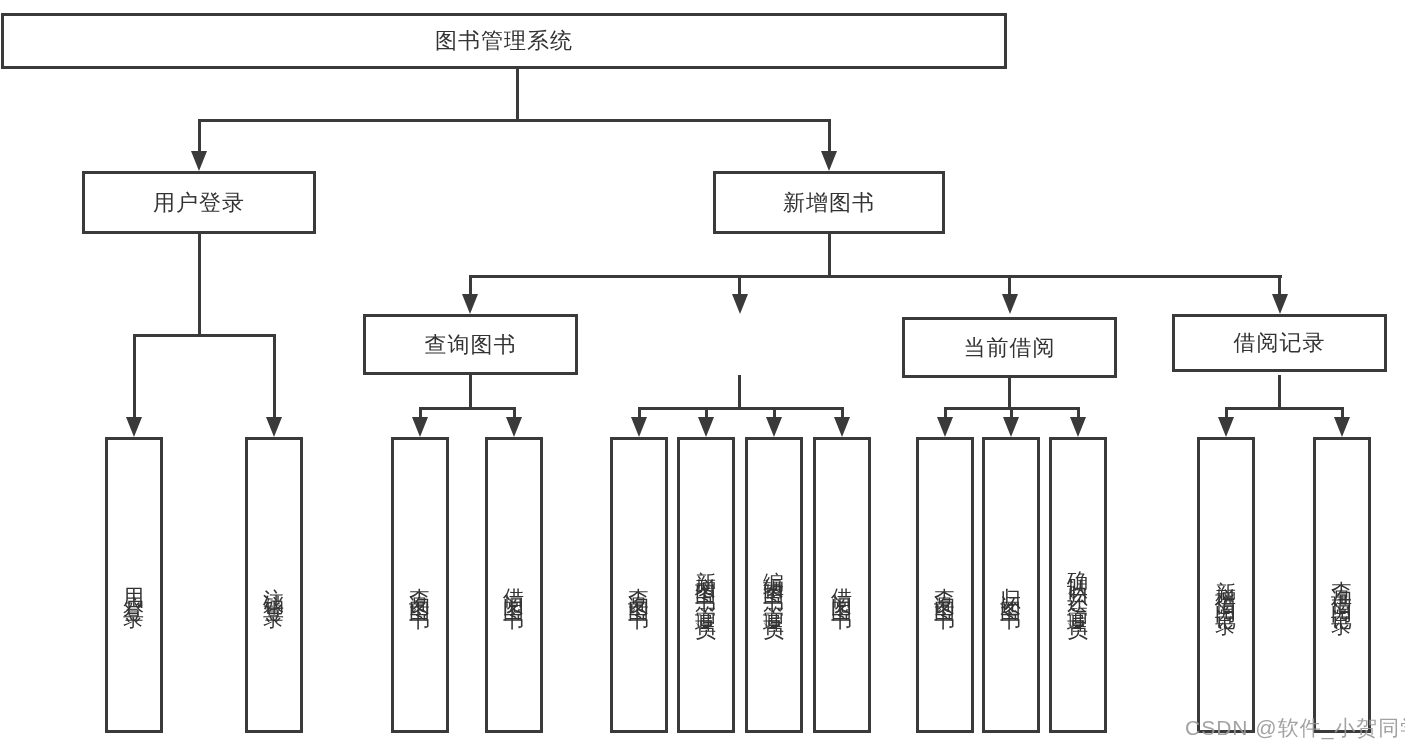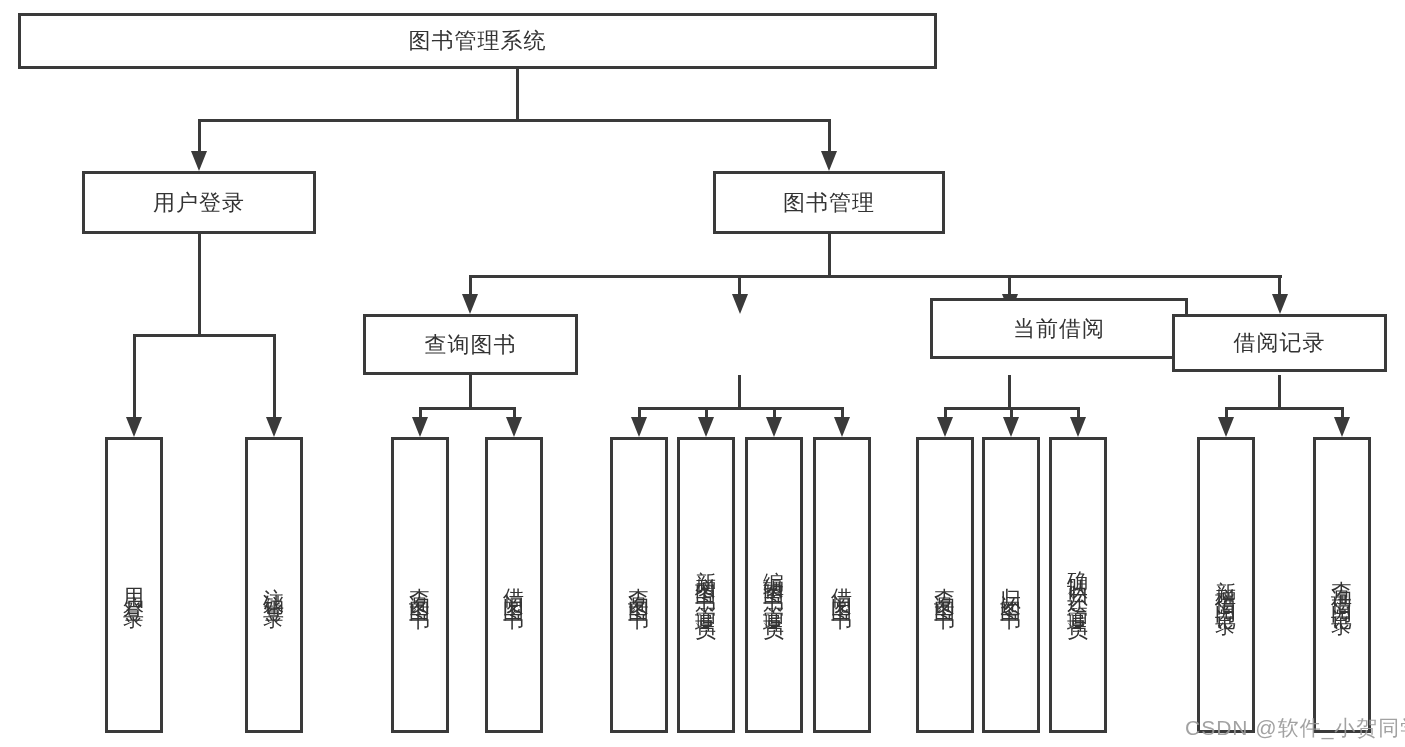--- a/index.html
+++ b/index.html
@@ -27,36 +27,36 @@
   .watermark{
     position:absolute;left:1185px;top:714px;font-size:21px;
     color:rgba(152,152,152,0.9);letter-spacing:1px;z-index:5;white-space:nowrap;
   }
 </style>
 </head>
 <body>
 
 <div id="canvas">
 
-  <div class="box" style="left:18px;top:13px;width:919px;height:56px;">
+  <div class="box" style="left:1px;top:13px;width:1006px;height:56px;">
     <span>图书管理系统</span>
   </div>
 
   <div class="vl" style="left:516px;top:69px;height:53px;"></div>
   <div class="hl" style="left:198px;top:119px;width:633px;"></div>
   <div class="vl" style="left:198px;top:119px;height:34px;"></div>
   <div class="ah" style="left:191px;top:151px;"></div>
   <div class="vl" style="left:828px;top:119px;height:34px;"></div>
   <div class="ah" style="left:821px;top:151px;"></div>
 
   <div class="box" style="left:82px;top:171px;width:234px;height:63px;">
     <span>用户登录</span>
   </div>
   <div class="box" style="left:713px;top:171px;width:232px;height:63px;">
-    <span>图书管理</span>
+    <span>新增图书</span>
   </div>
 
   <div class="vl" style="left:198px;top:234px;height:103px;"></div>
   <div class="hl" style="left:133px;top:334px;width:143px;"></div>
   <div class="vl" style="left:133px;top:334px;height:86px;"></div>
   <div class="ah" style="left:126px;top:417px;"></div>
   <div class="vl" style="left:273px;top:334px;height:86px;"></div>
   <div class="ah" style="left:266px;top:417px;"></div>
 
   <div class="vl" style="left:828px;top:234px;height:44px;"></div>
@@ -66,21 +66,21 @@
   <div class="vl" style="left:738px;top:275px;height:21px;"></div>
   <div class="ah" style="left:732px;top:294px;"></div>
   <div class="vl" style="left:1008px;top:275px;height:21px;"></div>
   <div class="ah" style="left:1002px;top:294px;"></div>
   <div class="vl" style="left:1278px;top:275px;height:21px;"></div>
   <div class="ah" style="left:1272px;top:294px;"></div>
 
   <div class="box" style="left:363px;top:314px;width:215px;height:61px;">
     <span>查询图书</span>
   </div>
-  <div class="box" style="left:902px;top:298px;width:258px;height:61px;margin-left:28px;">
+  <div class="box" style="left:902px;top:317px;width:215px;height:61px;">
     <span>当前借阅</span>
   </div>
   <div class="box" style="left:1172px;top:314px;width:215px;height:58px;">
     <span>借阅记录</span>
   </div>
 
   <div class="vl" style="left:469px;top:375px;height:35px;"></div>
   <div class="hl" style="left:419px;top:407px;width:97px;"></div>
   <div class="vl" style="left:419px;top:407px;height:13px;"></div>
   <div class="ah" style="left:412px;top:417px;"></div>

